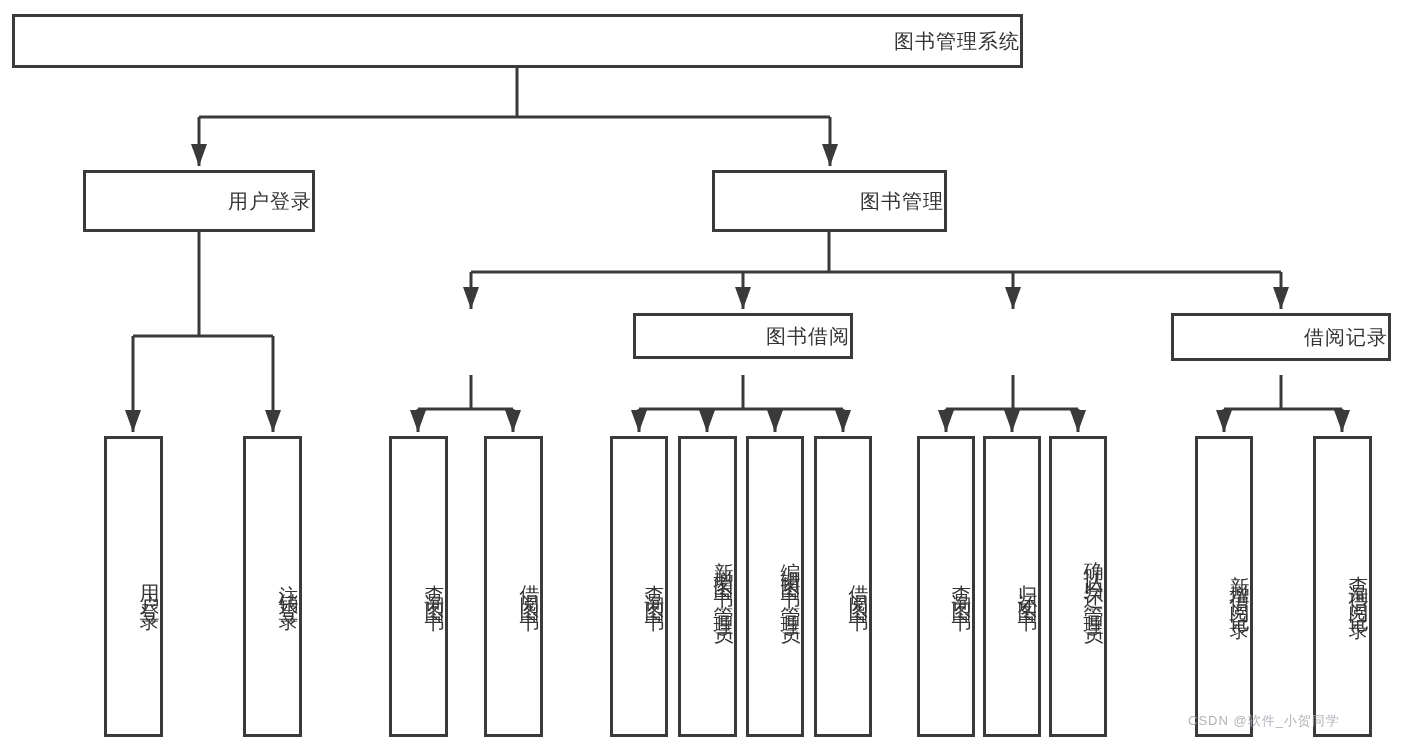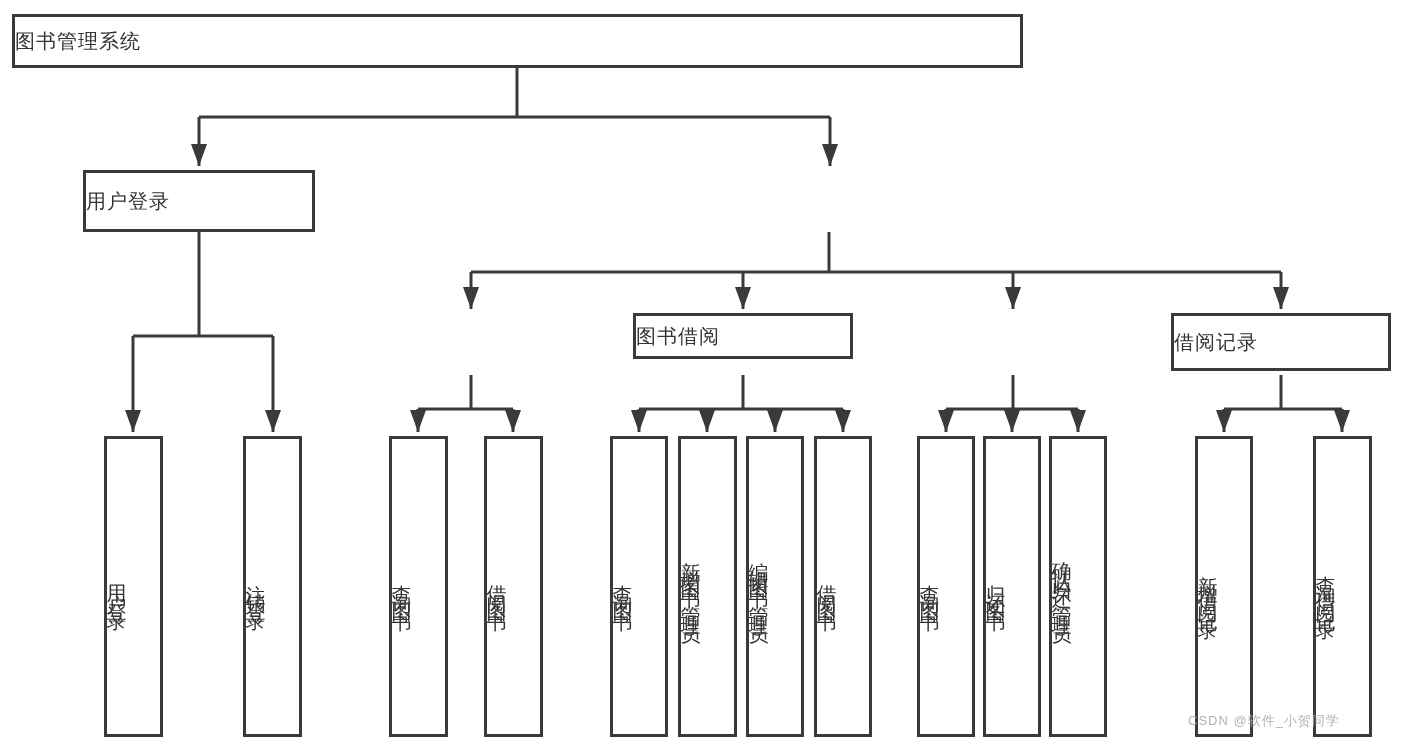--- a/index.html
+++ b/index.html
@@ -11,21 +11,21 @@
     overflow:hidden;
   }
   #wires{position:absolute;left:0;top:0;width:1405px;height:747px;}
   .box{
     position:absolute;
     box-sizing:border-box;
     border:3px solid #3a3a3a;
     background:#ffffff;
     display:flex;
     align-items:center;
-    justify-content:flex-start;
+    justify-content:flex-end;
   }
   .h-label{
     color:#333333;
     font-size:20px;
     letter-spacing:1px;
     white-space:nowrap;
   }
   .leaf{top:436px;height:301px;}
   .v-label{
     color:#333333;
@@ -101,25 +101,28 @@
     </g>
   </svg>
 
   <div class="box" style="left:12px;top:14px;width:1011px;height:54px">
     <span class="h-label">图书管理系统</span>
   </div>
 
   <div class="box" style="left:83px;top:170px;width:232px;height:62px">
     <span class="h-label">用户登录</span>
   </div>
+  <div class="box" style="left:712px;top:170px;width:235px;height:62px">
+    <span class="h-label">图书管理</span>
+  </div>
 
   <div class="box" style="left:633px;top:313px;width:220px;height:46px">
     <span class="h-label">图书借阅</span>
   </div>
-  <div class="box" style="left:1171px;top:313px;width:220px;height:58px">
+  <div class="box" style="left:1171px;top:313px;width:220px;height:48px">
     <span class="h-label">借阅记录</span>
   </div>
 
   <div class="box leaf" style="left:104px;width:59px">
     <span class="v-label">用户登录</span>
   </div>
   <div class="box leaf" style="left:243px;width:59px">
     <span class="v-label">注销登录</span>
   </div>
 

